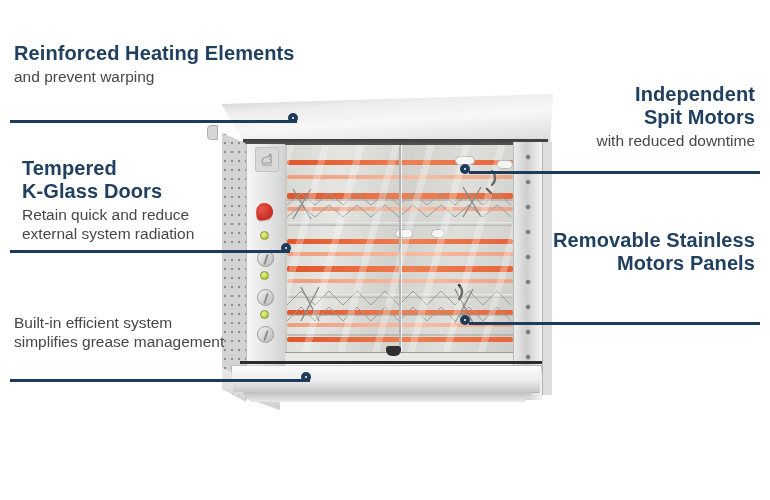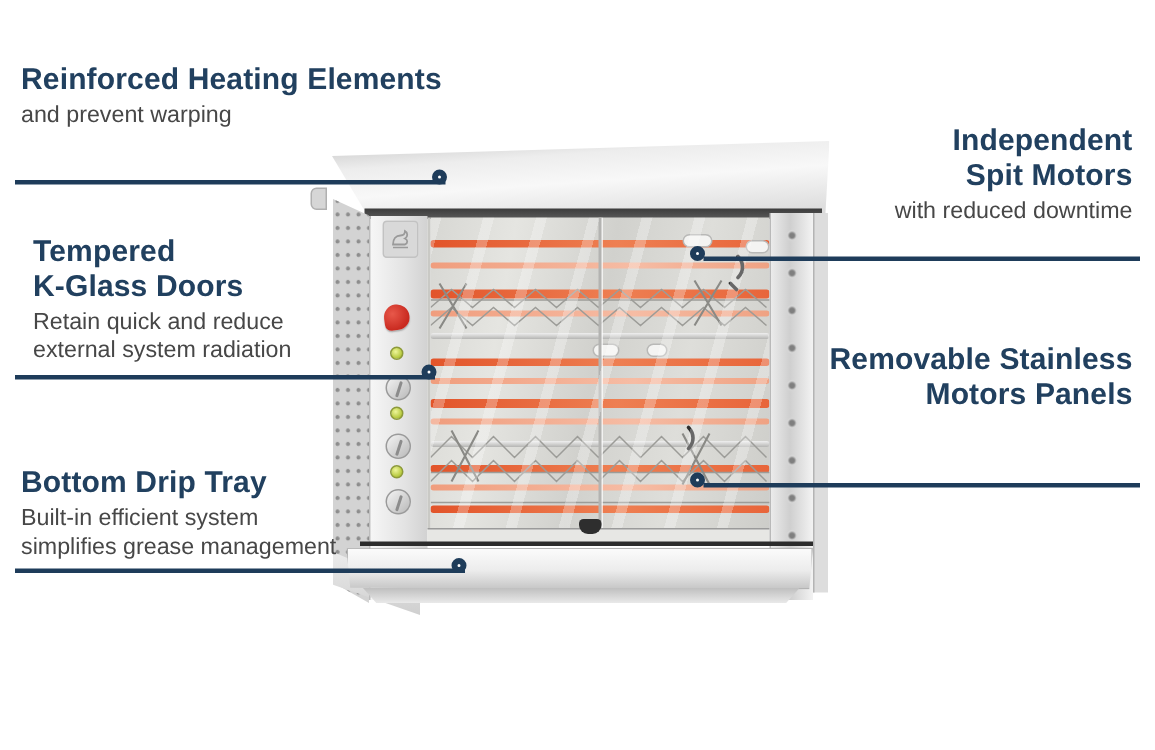--- a/index.html
+++ b/index.html
@@ -246,23 +246,20 @@
       <div>Tempered</div>
       <div>K-Glass Doors</div>
     </div>
     <div class="desc">
       <div>Retain quick and reduce</div>
       <div>external system radiation</div>
     </div>
   </div>
 
   <div class="callout" id="co-tray">
-    <div class="title">
-      <div>Bottom Drip Tray</div>
-    </div>
     <div class="desc">
       <div>Built-in efficient system</div>
       <div>simplifies grease management</div>
     </div>
   </div>
 
   <div class="callout right" id="co-motors">
     <div class="title">
       <div>Independent</div>
       <div>Spit Motors</div>

